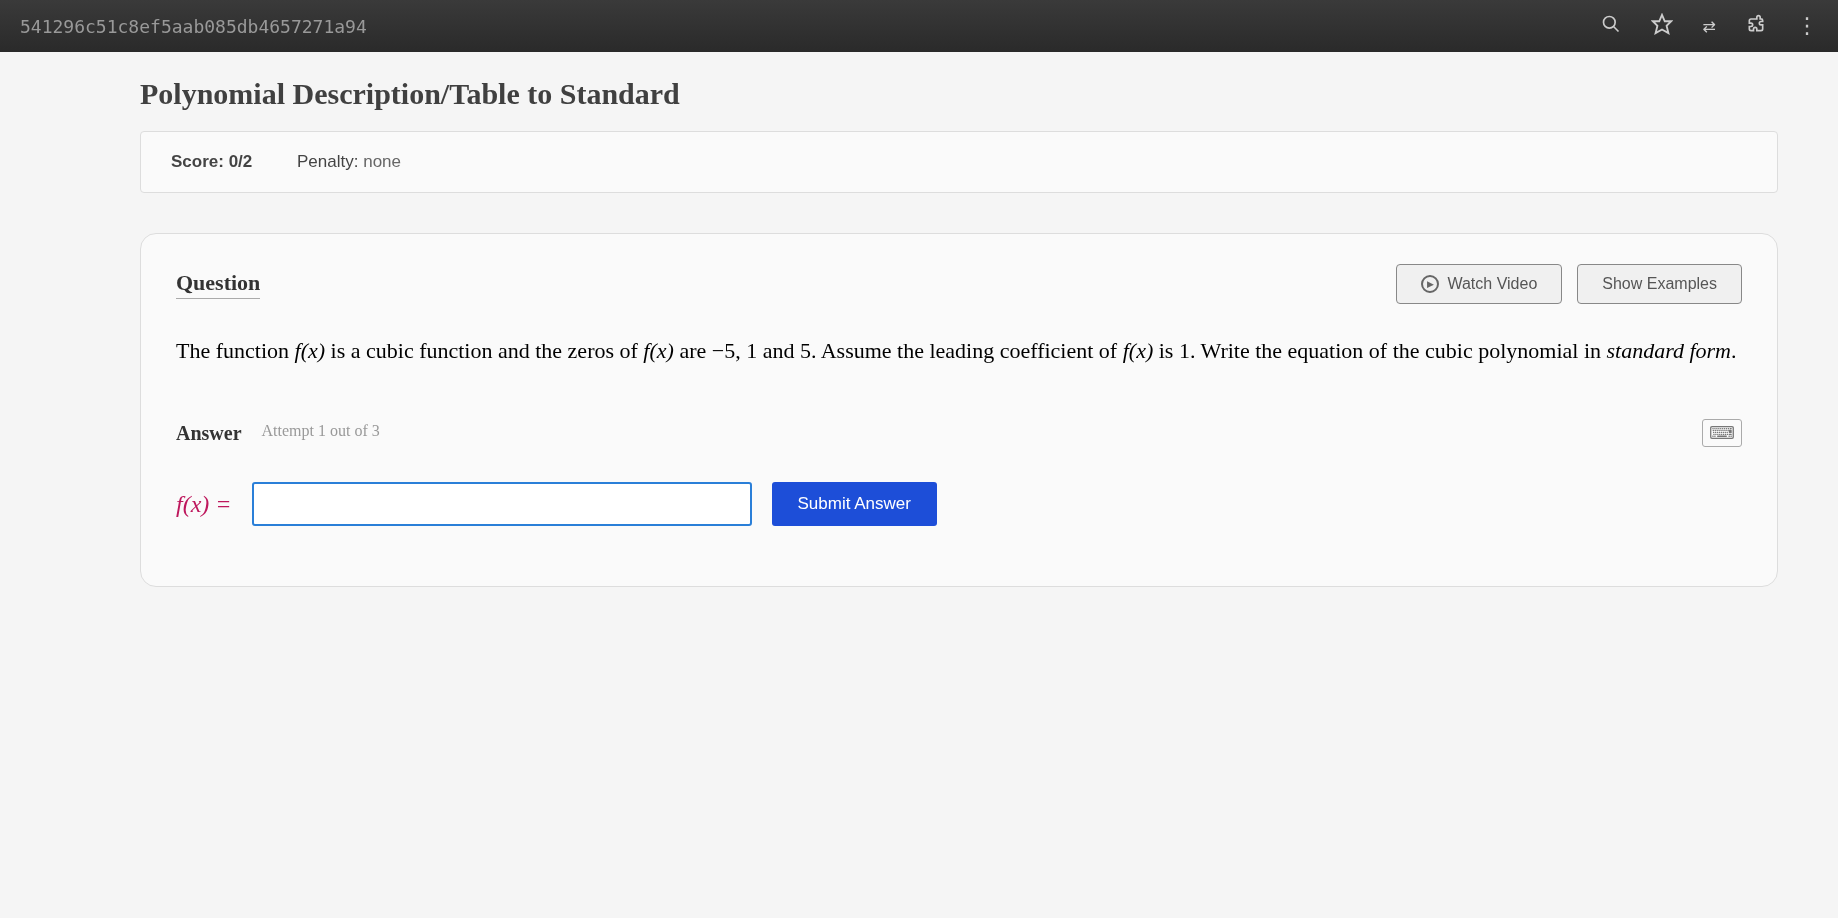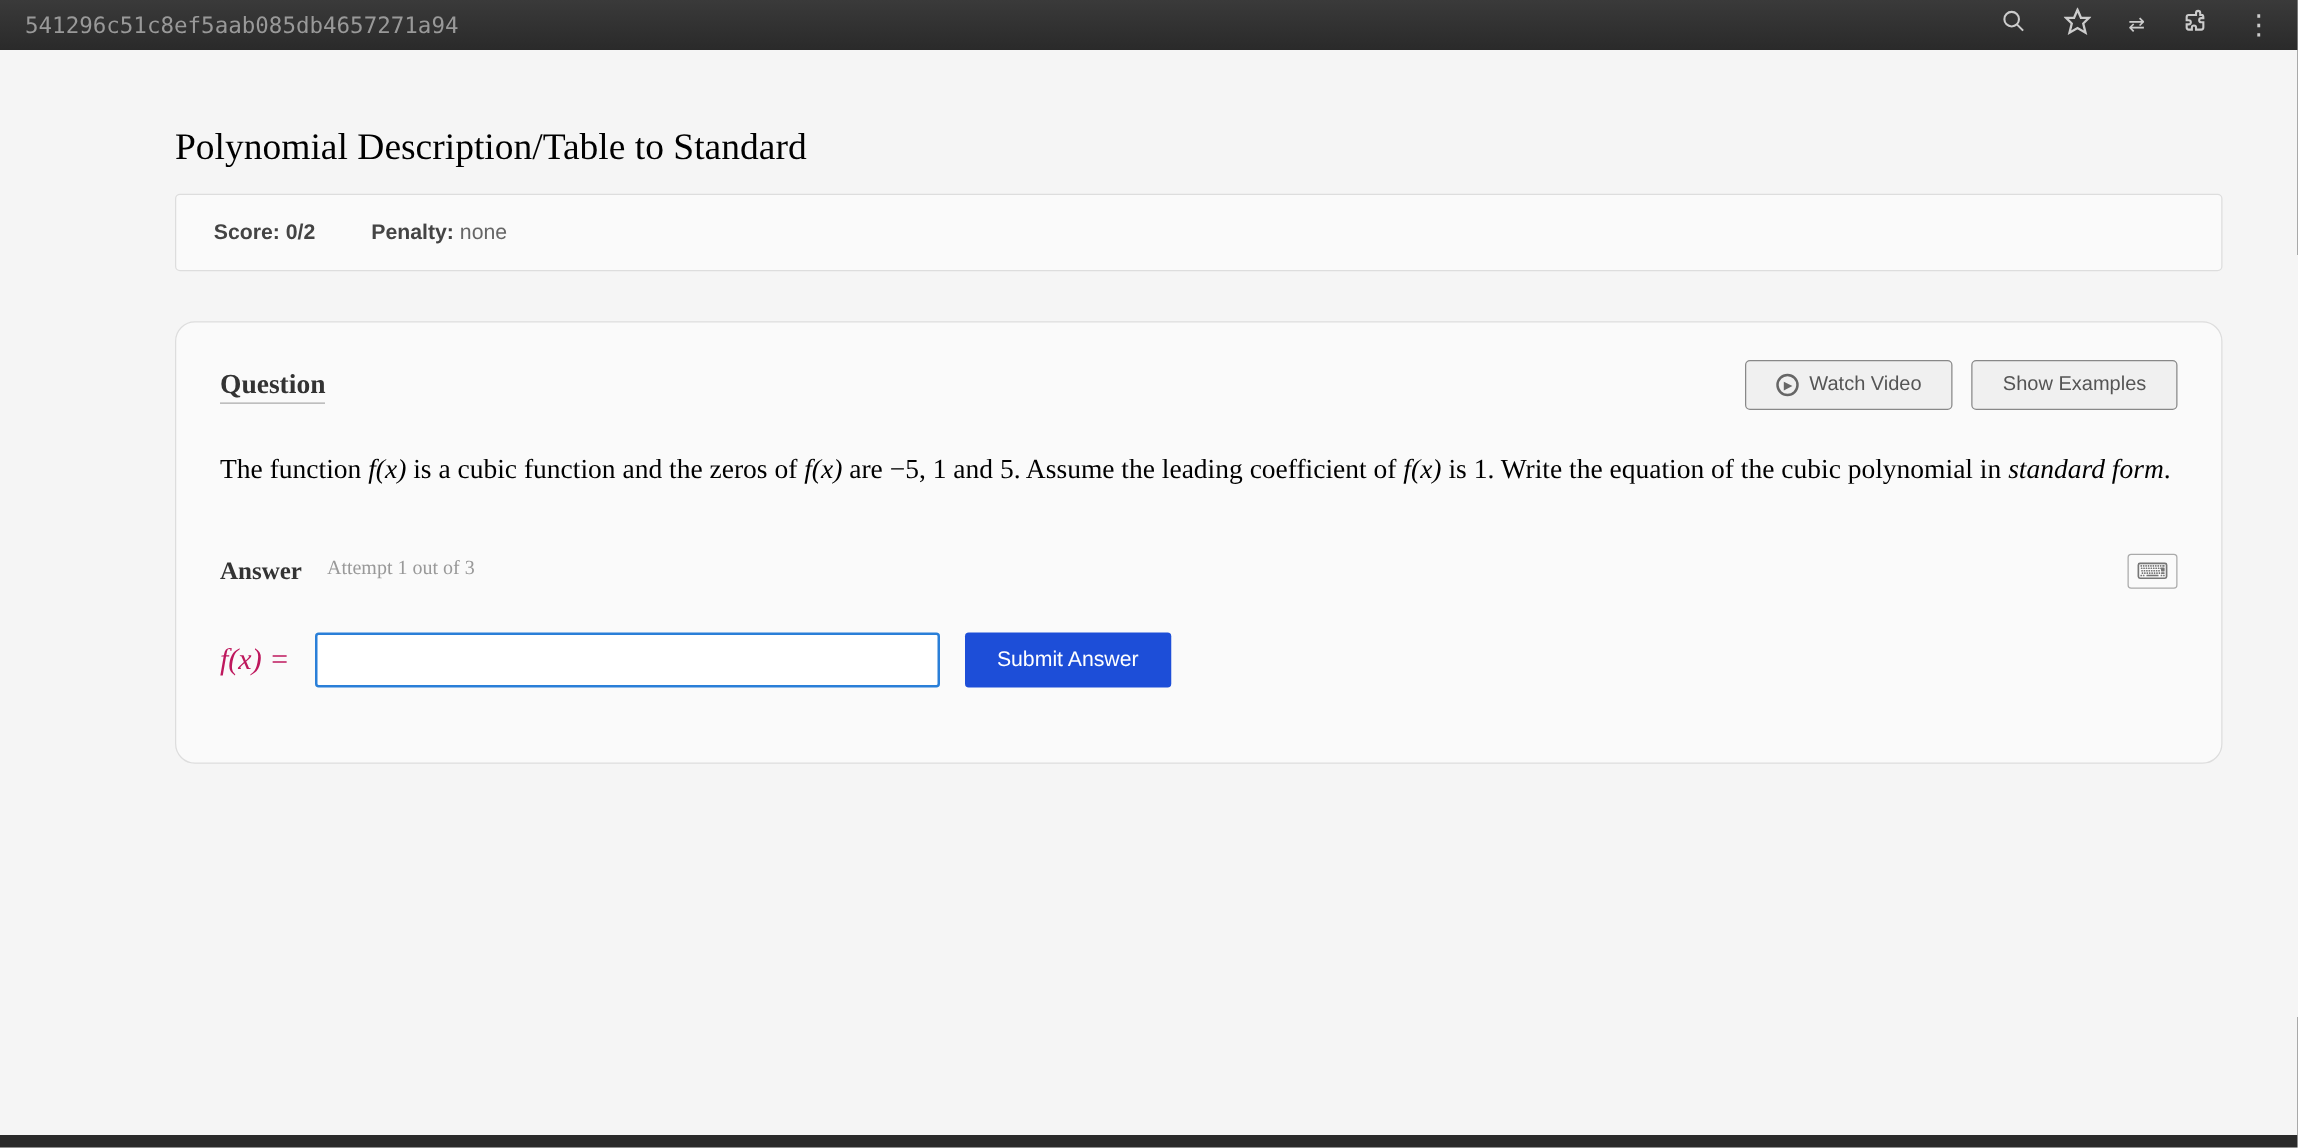--- a/index.html
+++ b/index.html
@@ -8,21 +8,21 @@
       box-sizing: border-box;
     }
     body {
       font-family: Arial, Helvetica, sans-serif;
       background: #2a2a2a;
       width: 1838px;
       height: 918px;
       overflow: hidden;
     }
     .browser-bar {
-      height: 40px;
+      height: 52px;
       background: linear-gradient(to bottom, #3a3a3a, #2a2a2a);
       display: flex;
       align-items: center;
       padding: 0 20px;
       color: #888;
       font-size: 18px;
       justify-content: space-between;
     }
     .url-fragment {
       color: #999;
@@ -36,40 +36,39 @@
       font-size: 20px;
     }
     .page-container {
       background: #f5f5f5;
       height: calc(100% - 50px);
       padding: 25px 60px 40px 140px;
     }
     .page-title {
       font-family: Georgia, 'Times New Roman', serif;
       font-size: 30px;
-      font-weight: normal;
-      color: #000000;
+      font-weight: bold;
+      color: #404040;
       margin-bottom: 20px;
-      margin-top: 36px;
     }
     .score-panel {
       background: #fafafa;
       border: 1px solid #ddd;
       border-radius: 4px;
       padding: 20px 30px;
       margin-bottom: 40px;
       font-size: 17px;
       color: #444;
     }
     .score-label {
       font-weight: bold;
       margin-right: 40px;
     }
     .penalty-label {
-      font-weight: bold;
+      font-weight: normal;
     }
     .penalty-value {
       font-weight: normal;
       color: #666;
     }
     .question-panel {
       background: #fafafa;
       border: 1px solid #ddd;
       border-radius: 16px;
       padding: 30px 35px 60px;

